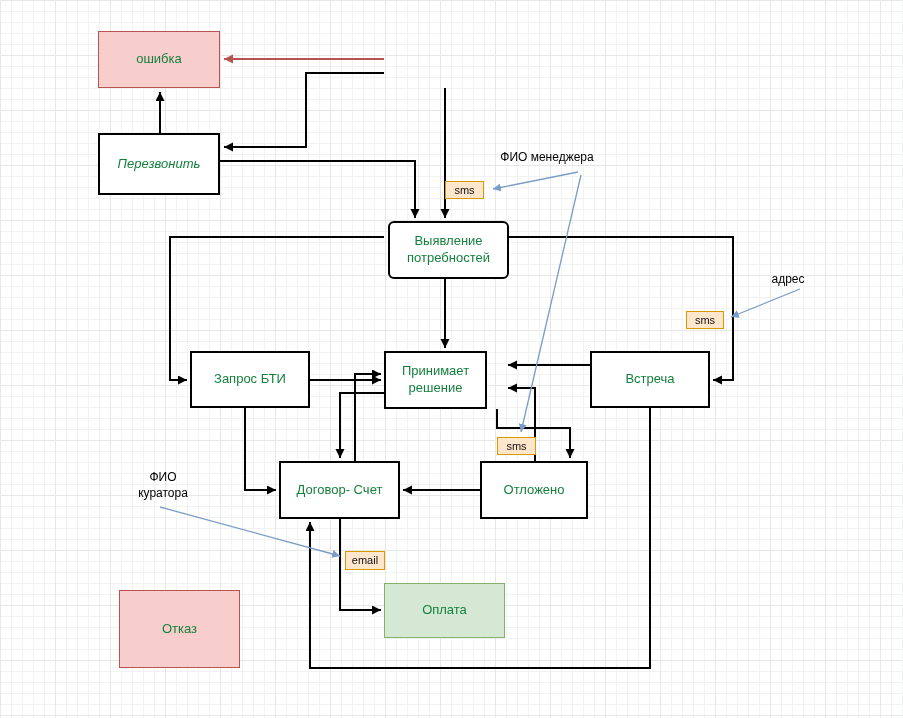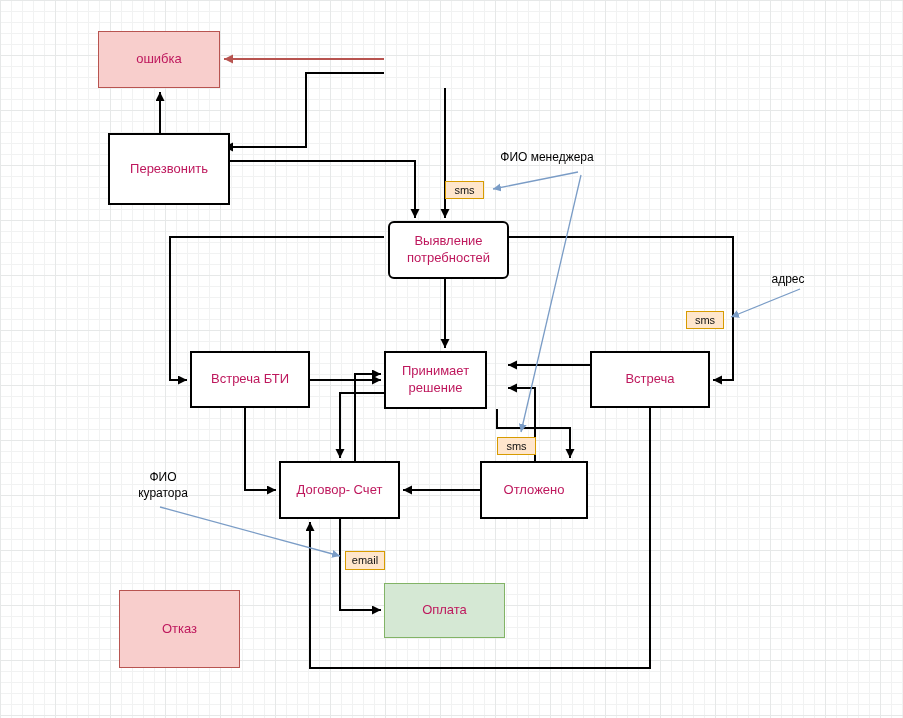--- a/index.html
+++ b/index.html
@@ -12,37 +12,37 @@
     background-image:
       linear-gradient(#e6e8e8 1px, transparent 1px),
       linear-gradient(90deg, #e6e8e8 1px, transparent 1px),
       linear-gradient(#f1f2f2 1px, transparent 1px),
       linear-gradient(90deg, #f1f2f2 1px, transparent 1px);
     background-size:55px 55px,55px 55px,11px 11px,11px 11px;
   }
   #edges{position:absolute;left:0;top:0;width:903px;height:718px;}
   .node{
     position:absolute;display:flex;align-items:center;justify-content:center;
-    text-align:center;font-size:13px;color:#be185d;box-sizing:border-box;
+    text-align:center;font-size:13px;color:#15803d;box-sizing:border-box;
     line-height:1.3;padding:2px;background:#fff;
   }
   .box-white{background:#ffffff;border:2px solid #000000;}
   .box-red{background:#f8cecc;border:1.5px solid #b85450;}
   .box-blue{background:#dae8fc;border:1.5px solid #6c8ebf;}
   .box-green{background:#d5e8d4;border:1.5px solid #82b366;}
   .tag{
     position:absolute;background:#ffe6cc;border:1.5px solid #d79b00;
     font-size:11px;color:#111;display:flex;align-items:center;justify-content:center;
     box-sizing:border-box;line-height:1;
   }
   .note{position:absolute;font-size:12px;color:#000;text-align:center;line-height:1.3;}
 
   #n-error{left:98px;top:31px;width:122px;height:57px;}
   #n-new-request{left:384px;top:32px;width:121px;height:56px;}
-  #n-call-back{left:108px;top:133px;width:122px;height:72px;}
+  #n-call-back{left:98px;top:133px;width:122px;height:62px;font-style:italic;}
   #n-identify-needs{left:388px;top:221px;width:121px;height:58px;border-radius:6px;}
   #n-bti{left:190px;top:351px;width:120px;height:57px;}
   #n-decision{left:384px;top:351px;width:103px;height:58px;}
   #n-meeting{left:590px;top:351px;width:120px;height:57px;}
   #n-contract{left:279px;top:461px;width:121px;height:58px;}
   #n-postponed{left:480px;top:461px;width:108px;height:58px;}
   #n-payment{left:384px;top:583px;width:121px;height:55px;}
   #n-refusal{left:119px;top:590px;width:121px;height:78px;}
 
   #t-sms-top{left:445px;top:181px;width:39px;height:18px;}
@@ -105,21 +105,21 @@
   <div class="node box-red" id="n-error">
       <span>ошибка</span>
     </div>
   <div class="node box-white" id="n-call-back">
       <span>Перезвонить</span>
     </div>
   <div class="node box-white" id="n-identify-needs">
       <span>Выявление потребностей</span>
     </div>
   <div class="node box-white" id="n-bti">
-      <span>Встреча БТИ</span>
+      <span>Запрос БТИ</span>
     </div>
   <div class="node box-white" id="n-decision">
       <span>Принимает решение</span>
     </div>
   <div class="node box-white" id="n-meeting">
       <span>Встреча</span>
     </div>
   <div class="node box-white" id="n-contract">
       <span>Договор- Счет</span>
     </div>

